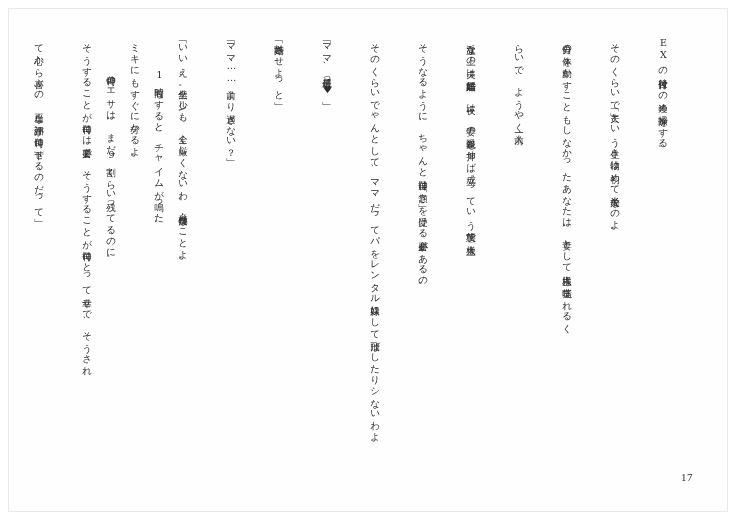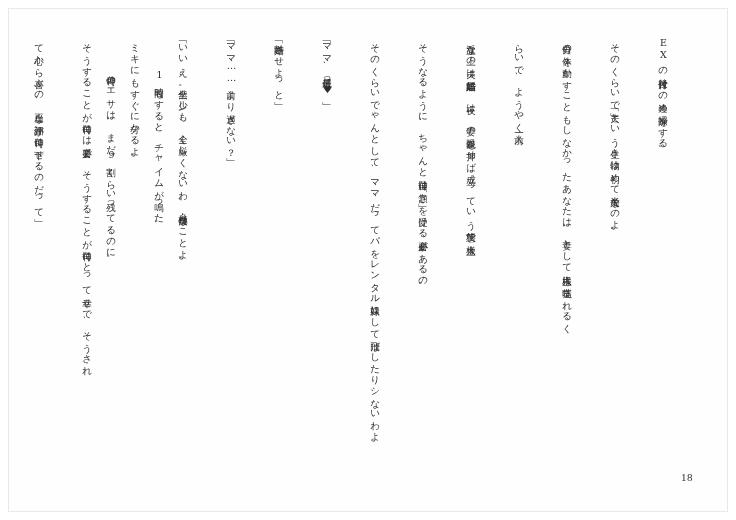--- a/index.html
+++ b/index.html
@@ -121,15 +121,15 @@
       
       
       
     </div>
 
     <div id="tail-block">
       <span class="line">1時間もすると、チャイムが鳴った。</span>
       <span class="line">伸司のエサは、まだ9割くらい残ってるのに。</span>
     </div>
 
-    <div id="page-number">18</div>
+    <div id="page-number">17</div>
   </div>
 </div>
 
 </body></html>

